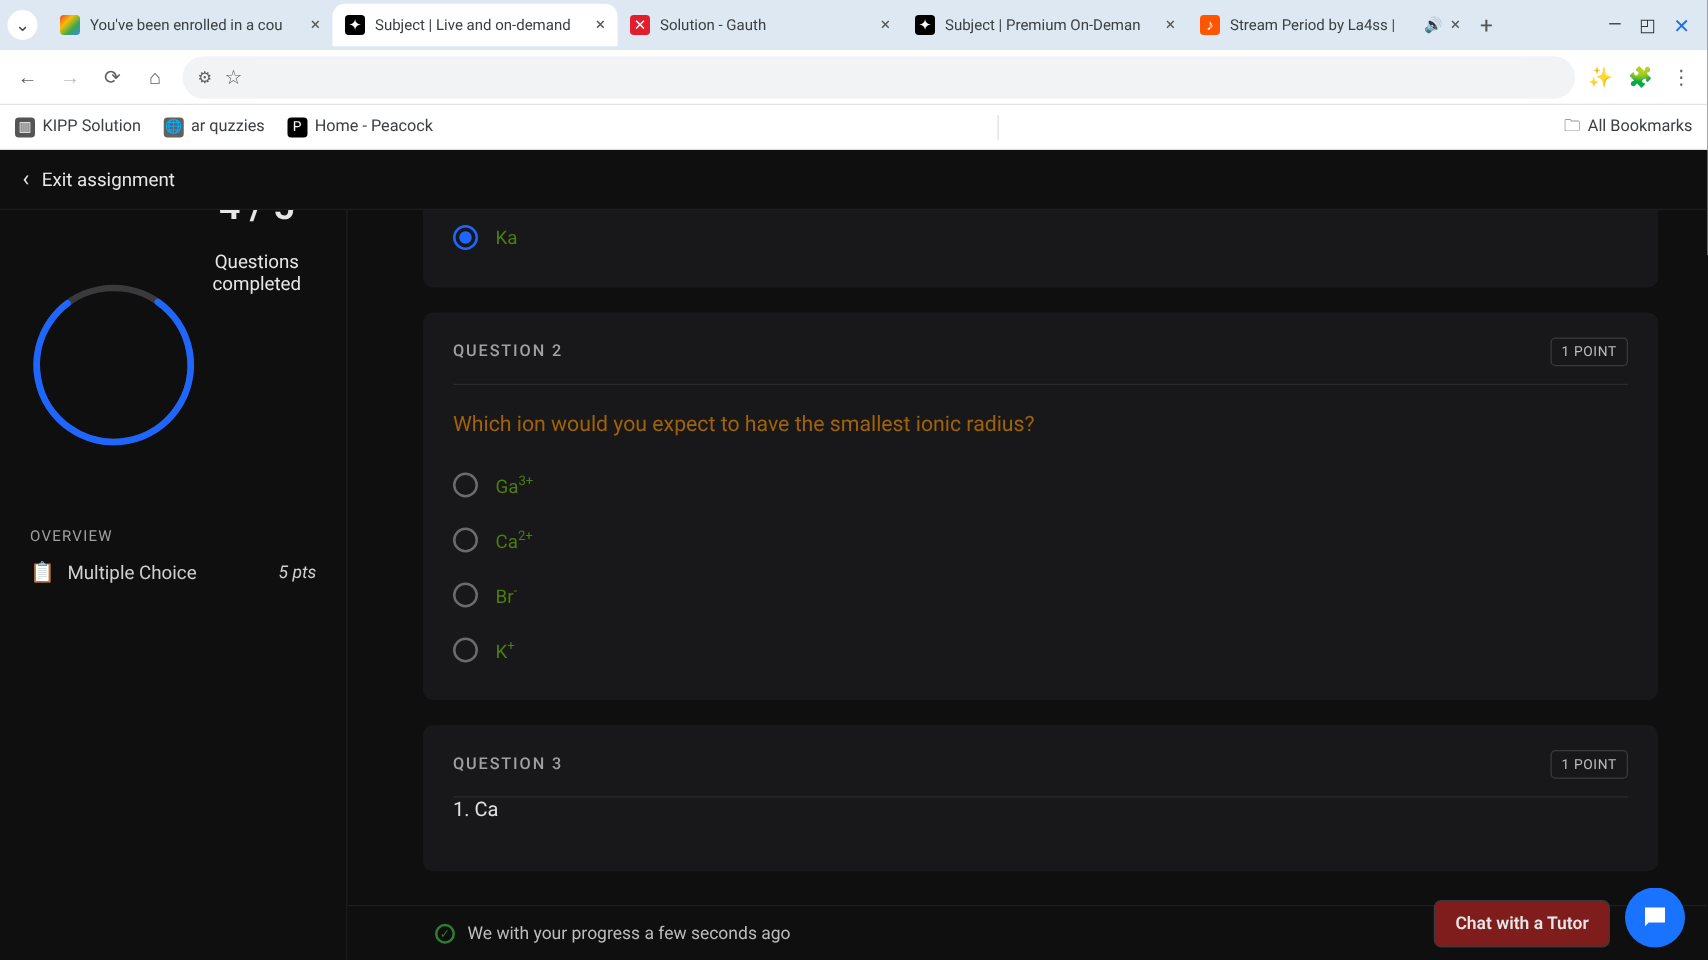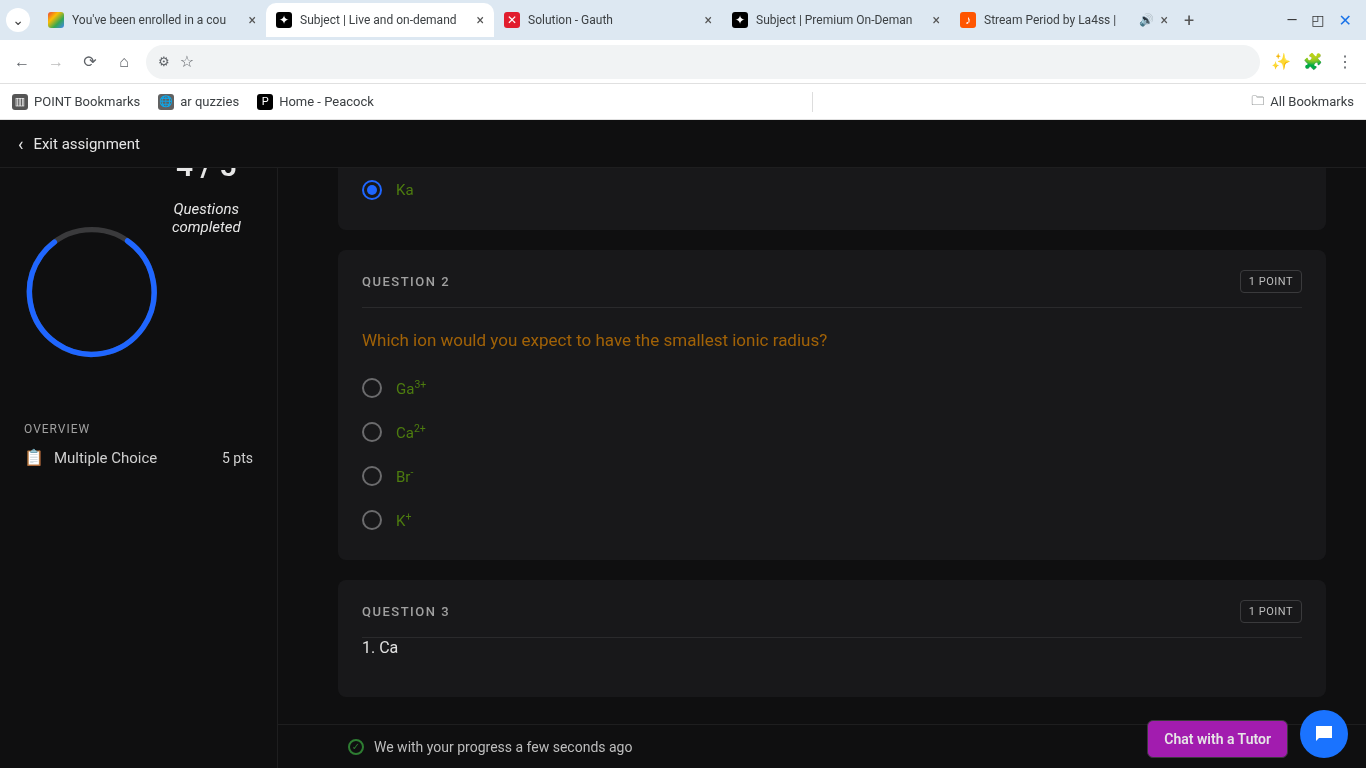--- a/index.html
+++ b/index.html
@@ -40,44 +40,44 @@
 .exit-bar { height: 48px; display: flex; align-items: center; padding: 0 18px; gap: 10px; border-bottom: 1px solid #1e1e1f; }
 .exit-bar .chev { font-size: 18px; }
 .exit-bar .txt { font-size: 15px; }
 
 .body { flex: 1; display: flex; overflow: hidden; position: relative; }
 .sidebar { width: 278px; border-right: 1px solid #1e1e1f; padding: 24px; }
 .ring-wrap { display: flex; flex-direction: row; align-items: center; }
 svg.ring { width: 200px; height: 200px; }
 .ring-text { text-align: center; margin-top: -128px; margin-bottom: 72px; }
 .ring-text .count { font-size: 30px; font-weight: 600; }
-.ring-text .label { font-size: 15px; margin-top: 17px; font-style: italic; }
+.ring-text .label { font-size: 15px; margin-top: 17px; }
 .overview-hdr { font-size: 12px; letter-spacing: 1px; color: #a0a0a0; margin-top: 30px; margin-bottom: 12px; }
 .ov-row { display: flex; align-items: center; gap: 10px; font-size: 15px; color: #d0d0d0; }
 .ov-row .clip { font-size: 16px; }
-.ov-row .pts { margin-left: auto; font-size: 14px; }
+.ov-row .pts { margin-left: auto; font-size: 14px; font-style: italic; }
 
 .main { flex: 1; overflow-y: auto; padding: 0 40px 90px 60px; }
 .main::-webkit-scrollbar { width: 0; }
 .q-frag { background: #18181a; border-radius: 8px; margin-bottom: 20px; padding: 0 24px 18px; }
 .q-frag.partial-top { margin-top: -40px; padding-top: 40px; }
 .q-header { display: flex; align-items: center; padding: 20px 0 14px; border-bottom: 1px solid #2a2a2c; gap: 32px; }
 .q-header .qnum { font-size: 13px; letter-spacing: 1.5px; color: #a0a0a0; font-weight: 500; }
 .q-header .badge { margin-left: auto; font-size: 11px; letter-spacing: 0.5px; color: #bdbdbd; border: 1px solid #3a3a3c; border-radius: 4px; padding: 4px 8px; }
 .q-prompt { font-size: 17px; padding: 22px 0 16px; color: #a16207; }
 .choice { display: flex; align-items: center; gap: 14px; padding: 12px 0; }
 .radio { width: 20px; height: 20px; border: 2px solid #6b6b6d; border-radius: 50%; flex-shrink: 0; position: relative; }
 .radio.selected { border-color: #1f66ff; }
 .radio.selected::after { content: ""; position: absolute; inset: 3px; border-radius: 50%; background: #1f66ff; }
 .choice-label { font-size: 15px; color: #4d7c0f; }
 .choice-label sup { font-size: 0.7em; }
 
 .save-bar { position: absolute; left: 278px; right: 0; bottom: 0; height: 44px; background: #0f0f10; display: flex; align-items: center; padding: 0 24px 0 70px; border-top: 1px solid #1e1e1f; font-size: 14px; color: #bdbdbd; gap: 10px; }
 .save-bar .check { width: 16px; height: 16px; border: 2px solid #2e7d32; border-radius: 50%; display: inline-flex; align-items: center; justify-content: center; font-size: 10px; color: #2e7d32; }
-.tutor-btn { position: absolute; right: 78px; bottom: 10px; background: #a21caf; border: 1px solid #3a3a3c; color: #e6e6e6; font-size: 14px; font-weight: 600; padding: 10px 16px; border-radius: 6px; margin-left: 12px; }
+.tutor-btn { position: absolute; right: 78px; bottom: 10px; background: #7f1d1d; border: 1px solid #3a3a3c; color: #e6e6e6; font-size: 14px; font-weight: 600; padding: 10px 16px; border-radius: 6px; margin-left: 12px; }
 .intercom { position: absolute; right: 18px; bottom: 10px; width: 48px; height: 48px; border-radius: 50%; background: #1a73ff; display: flex; align-items: center; justify-content: center; color: #fff; }
 .intercom svg { width: 24px; height: 24px; }
 </style>
 </head>
 <body>
 
 <div class="browser-top">
   <div class="search-tabs-btn">⌄</div>
 
   <div class="tab">
@@ -125,21 +125,21 @@
     <span class="star">☆</span>
   </div>
   <span class="tool-icon">✨</span>
   <span class="tool-icon">🧩</span>
   <span class="tool-icon">⋮</span>
 </div>
 
 <div class="bookmarks-bar">
   <div class="bm">
     <span class="ico">▥</span>
-    <span>POINT Bookmarks</span>
+    <span>KIPP Solution</span>
   </div>
   <div class="bm">
     <span class="ico" style="background:#616161">🌐</span>
     <span>ar quzzies</span>
   </div>
   <div class="bm">
     <span class="ico" style="background:#000">P</span>
     <span>Home - Peacock</span>
   </div>
   <span class="divider"></span>

